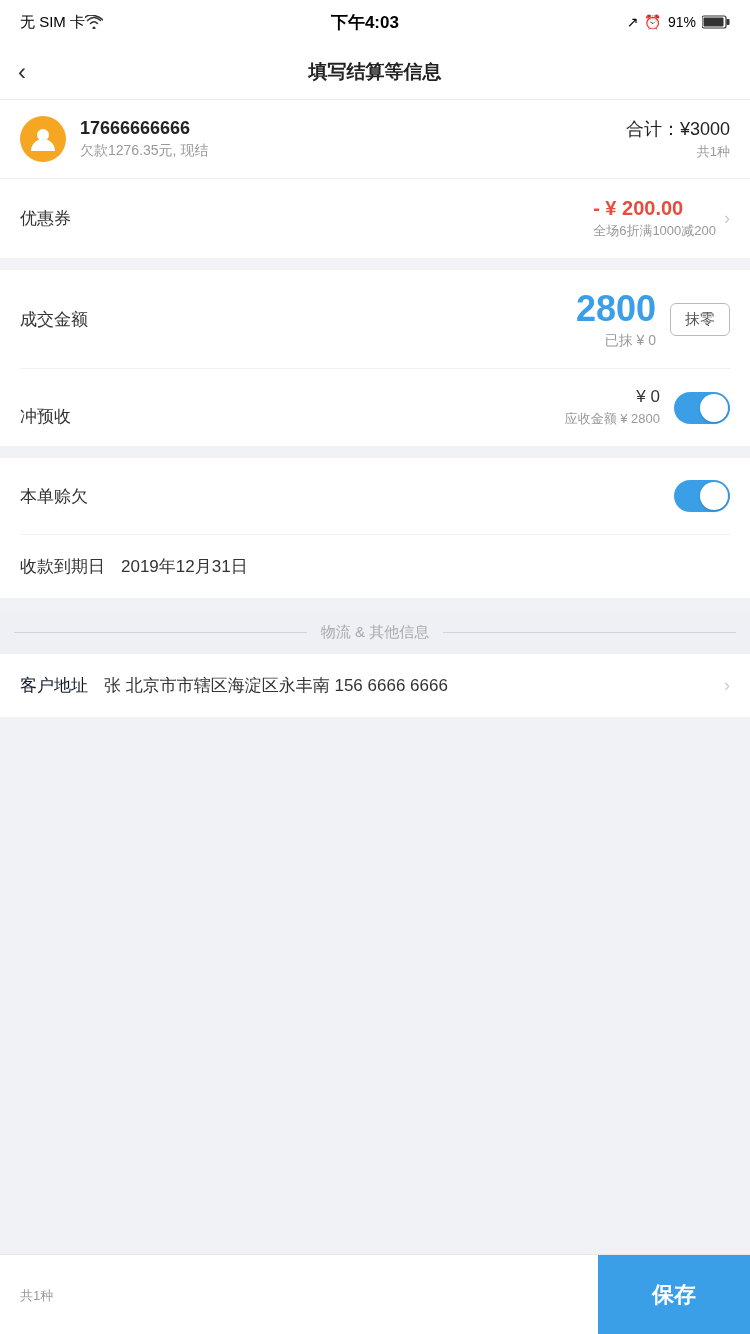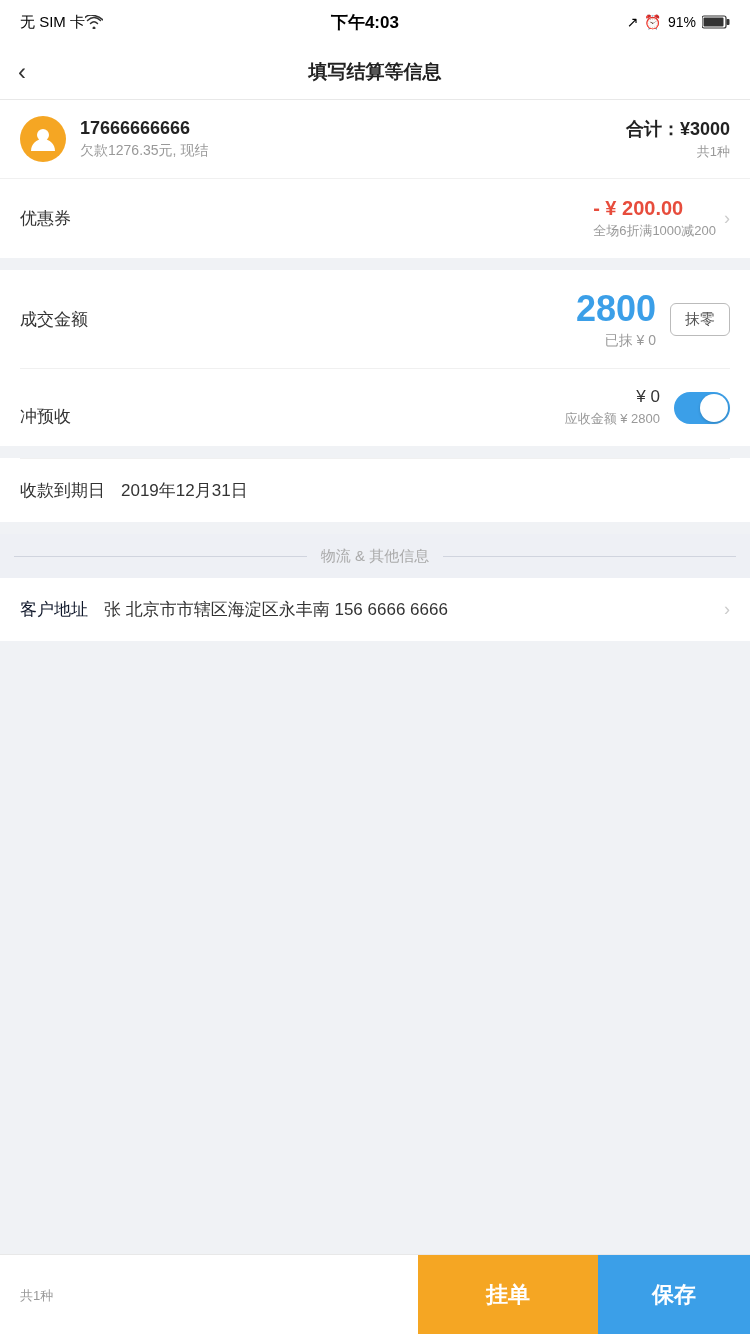--- a/index.html
+++ b/index.html
@@ -70,21 +70,21 @@
     .avatar {
       width: 46px; height: 46px;
       background: #f5a623;
       border-radius: 50%;
       display: flex; align-items: center; justify-content: center;
       font-size: 22px; color: #fff;
     }
     .customer-name { font-size: 18px; font-weight: 600; color: #222; }
     .customer-sub { font-size: 14px; color: #999; margin-top: 3px; }
     .customer-right { text-align: right; }
-    .total-value { font-size: 18px; font-weight: 700; color: #222; }
+    .total-value { font-size: 18px; font-weight: 400; color: #222; }
     .total-count { font-size: 13px; color: #999; margin-top: 2px; }
 
     
     .coupon-row {
       display: flex;
       align-items: center;
       justify-content: space-between;
       padding: 18px 20px;
       border-top: 1px solid #f0f0f0;
     }
@@ -342,20 +342,24 @@
       <div>
         <div class="precollect-amount">¥ 0</div>
         <div class="precollect-sub">应收金额 ¥ 2800</div>
       </div>
       <div class="toggle"></div>
     </div>
   </div>
 </div>
 
 <div class="credit-section">
+  <div class="credit-row">
+    <span class="credit-label">本单赊欠</span>
+    <div class="toggle"></div>
+  </div>
 
   <div class="duedate-row">
     <span class="duedate-label">收款到期日</span>
     <span class="duedate-value">2019年12月31日</span>
   </div>
 </div>
 
 <div class="divider-section">
   <div class="divider-line"></div>
   <span class="divider-text">物流 &amp; 其他信息</span>
@@ -369,15 +373,14 @@
     <span class="address-chevron">›</span>
   </div>
 </div>
 
 <div class="empty-space"></div>
 
 <div class="bottom-bar">
   <div class="bottom-summary">
     <div class="bottom-count">共1种</div>
   </div>
-  <div class="hang-btn">挂单</div>
   <div class="save-btn">保存</div>
 </div>
 
 </body></html>

